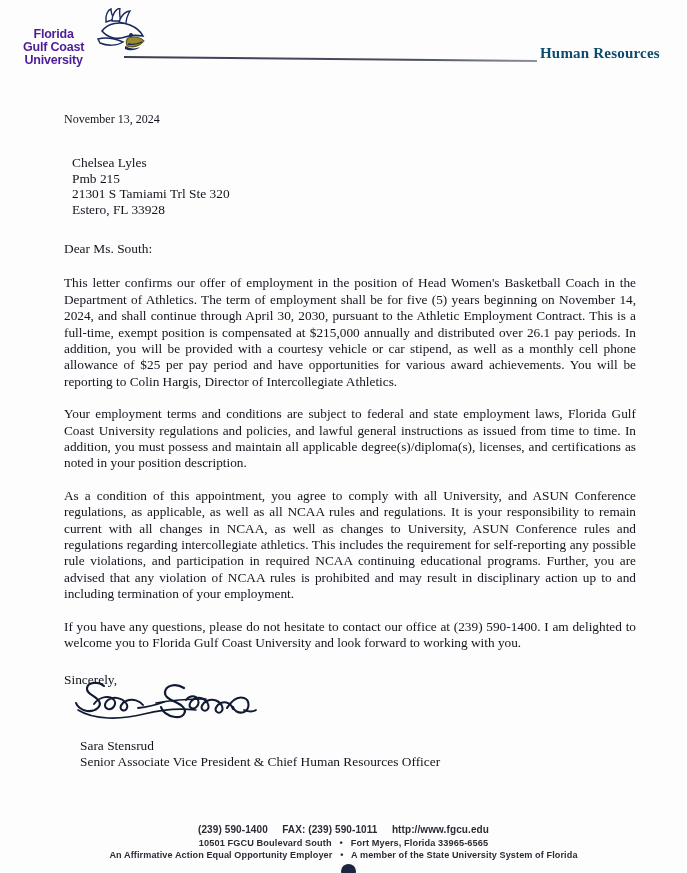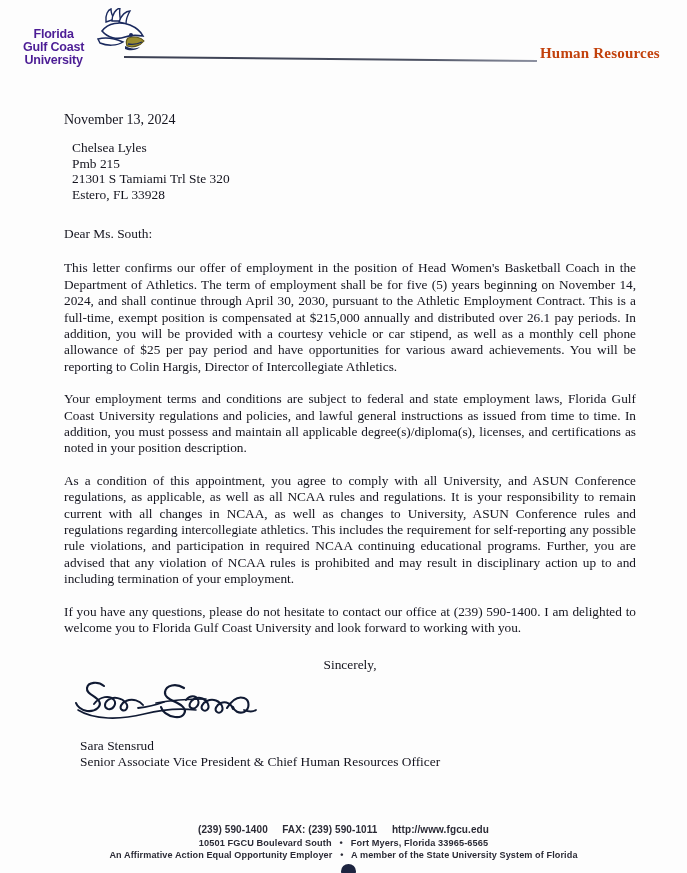--- a/index.html
+++ b/index.html
@@ -60,35 +60,35 @@
     transform: rotate(0.55deg);
     transform-origin: left center;
   }
   .dept-title {
     position: absolute;
     left: 540px;
     top: 45px;
     font-family: "Liberation Serif", "DejaVu Serif", serif;
     font-weight: bold;
     font-size: 15px;
-    color: #c2410c;
+    color: #0c4a6e;
     letter-spacing: 0.2px;
     white-space: nowrap;
   }
 
   
   .letter-body {
     position: absolute;
     left: 64px;
     top: 112px;
     width: 572px;
   }
   .date-line {
-    font-size: 14px;
-    margin-bottom: 12px;
+    font-size: 12px;
+    margin-bottom: 28px;
   }
   .recipient {
     font-size: 13.4px;
     line-height: 15.6px;
     margin-bottom: 24px;
     white-space: pre-line;
     margin-left: 8px;
   }
   .salutation {
     font-size: 13.4px;
@@ -97,21 +97,20 @@
   .para {
     font-size: 13.3px;
     line-height: 16.4px;
     text-align: justify;
     margin-bottom: 16px;
   }
   .closing {
     font-size: 13.4px;
     margin-top: 20px;
     margin-bottom: 12px;
-    text-align: center;
   }
 
   
   .signature-wrap {
     position: absolute;
     left: 72px;
     top: 676px;
     width: 200px;
     height: 52px;
   }

